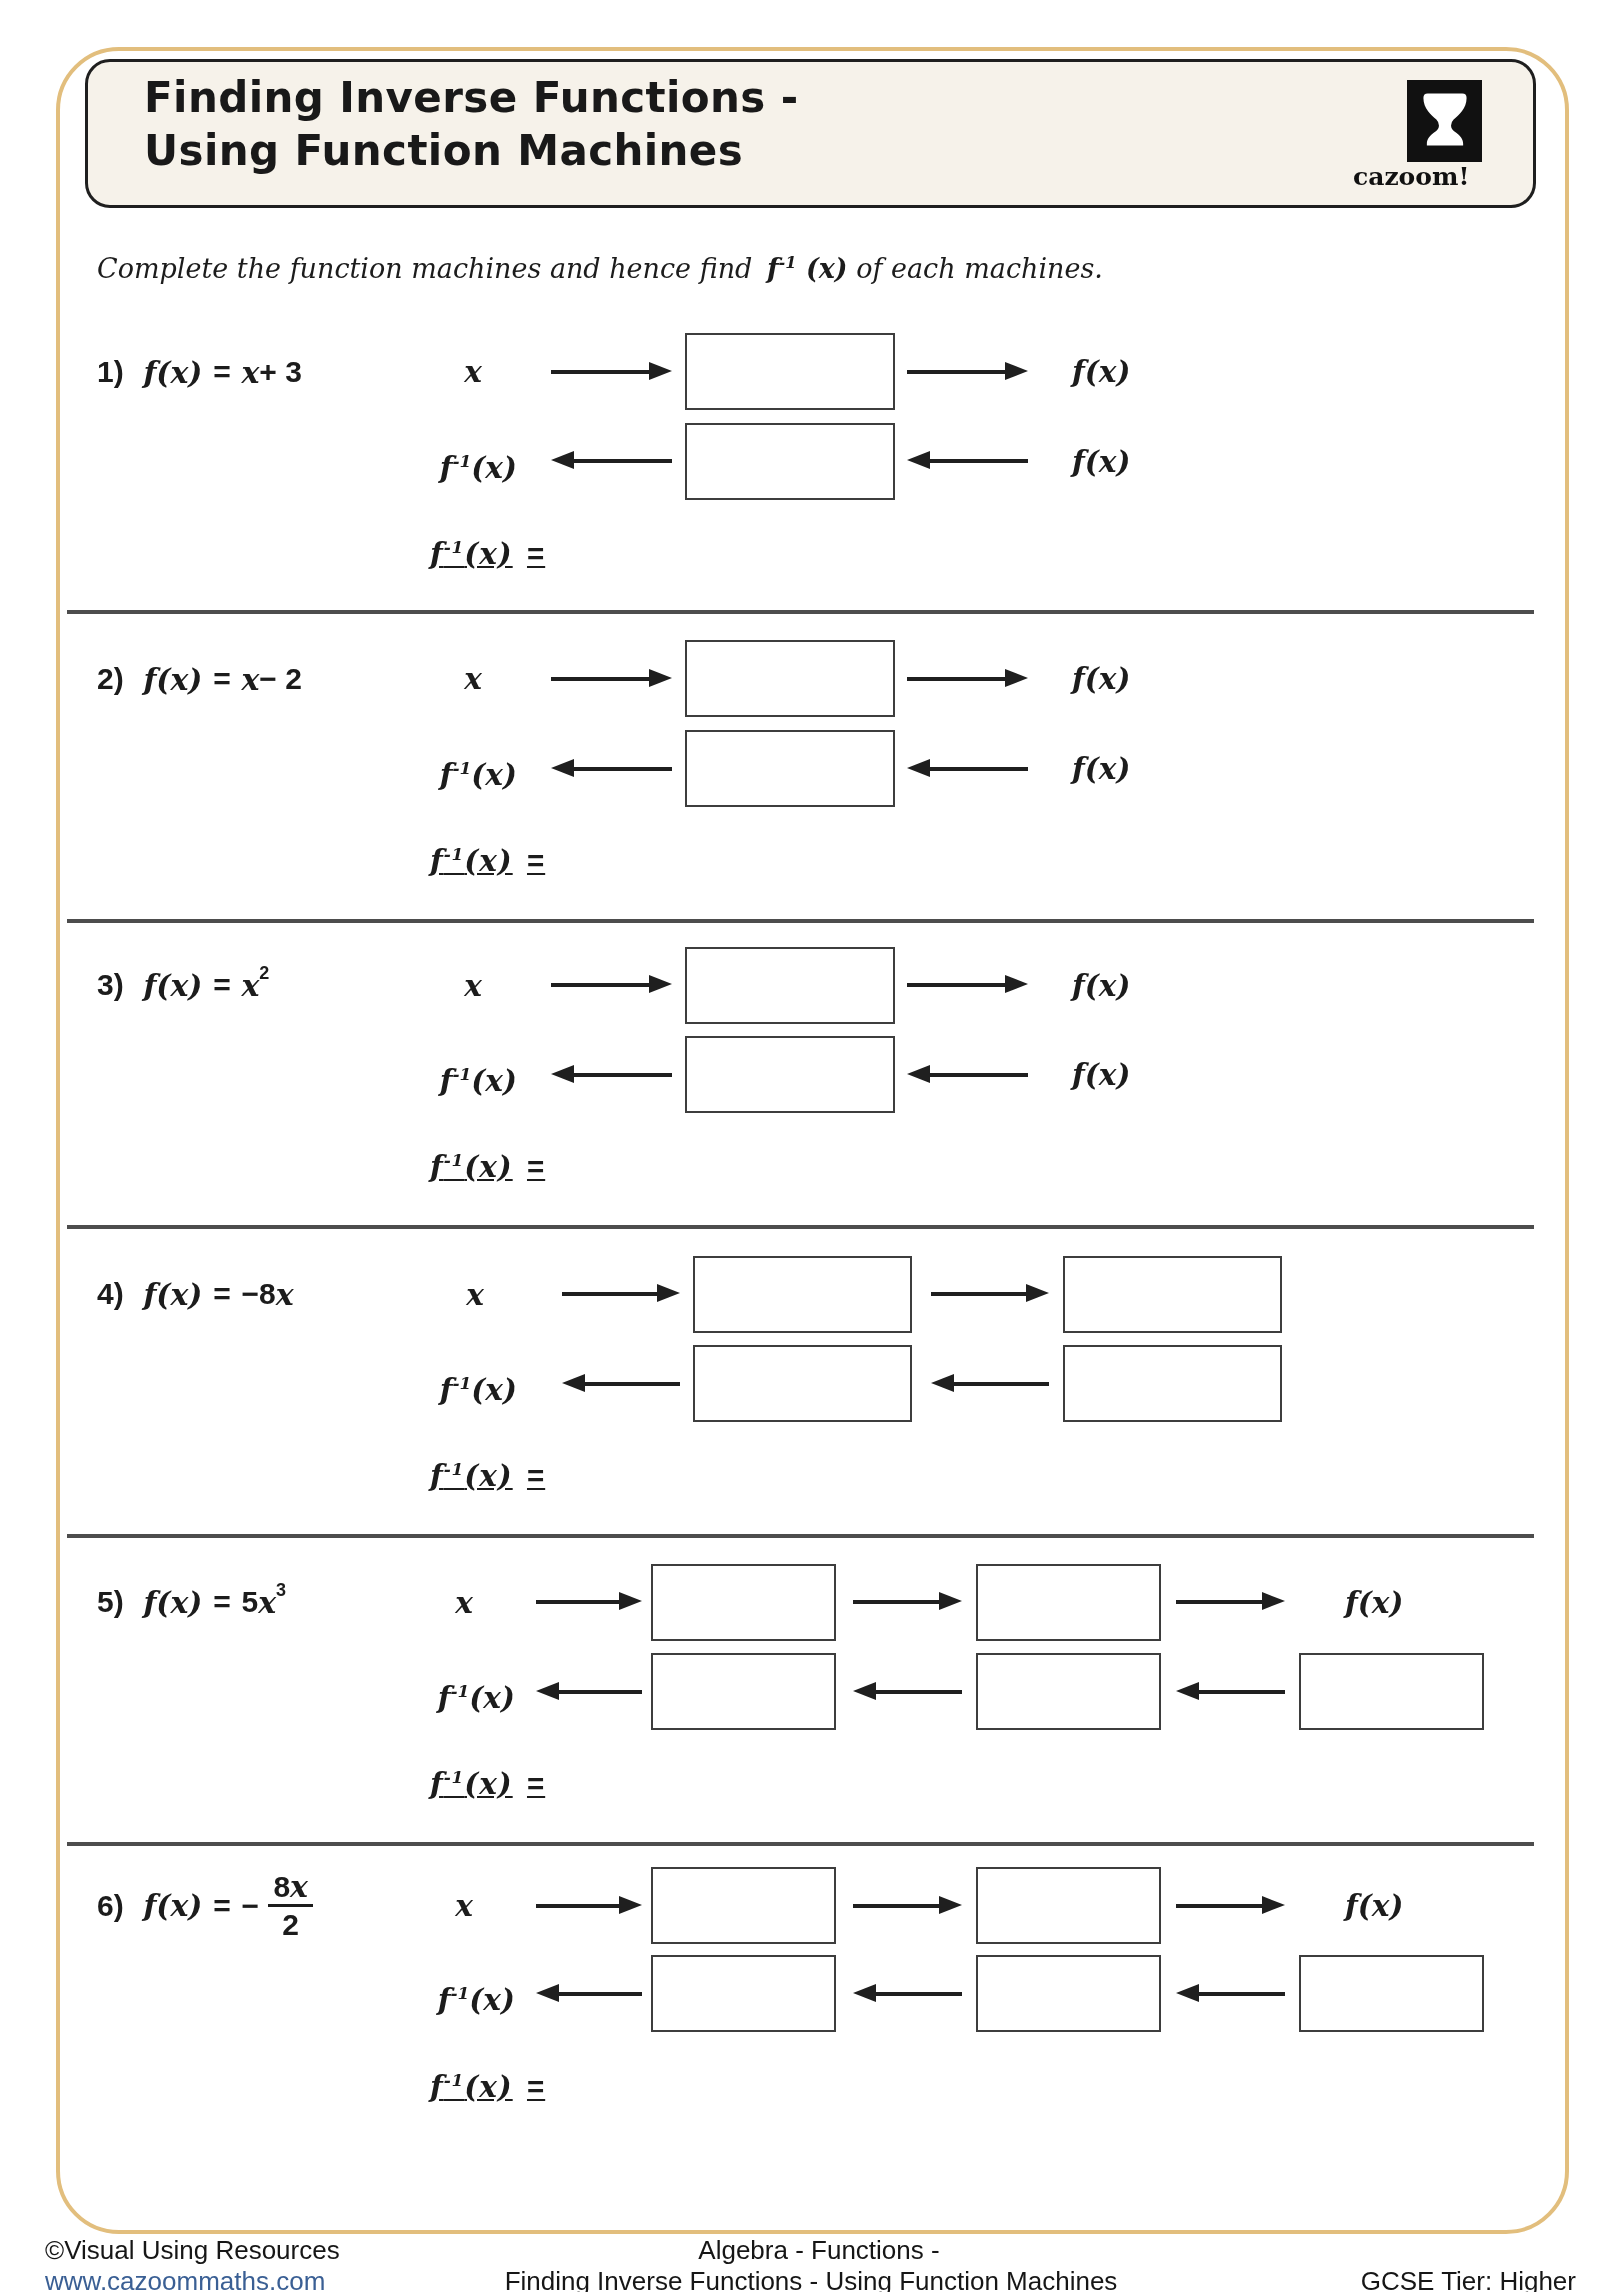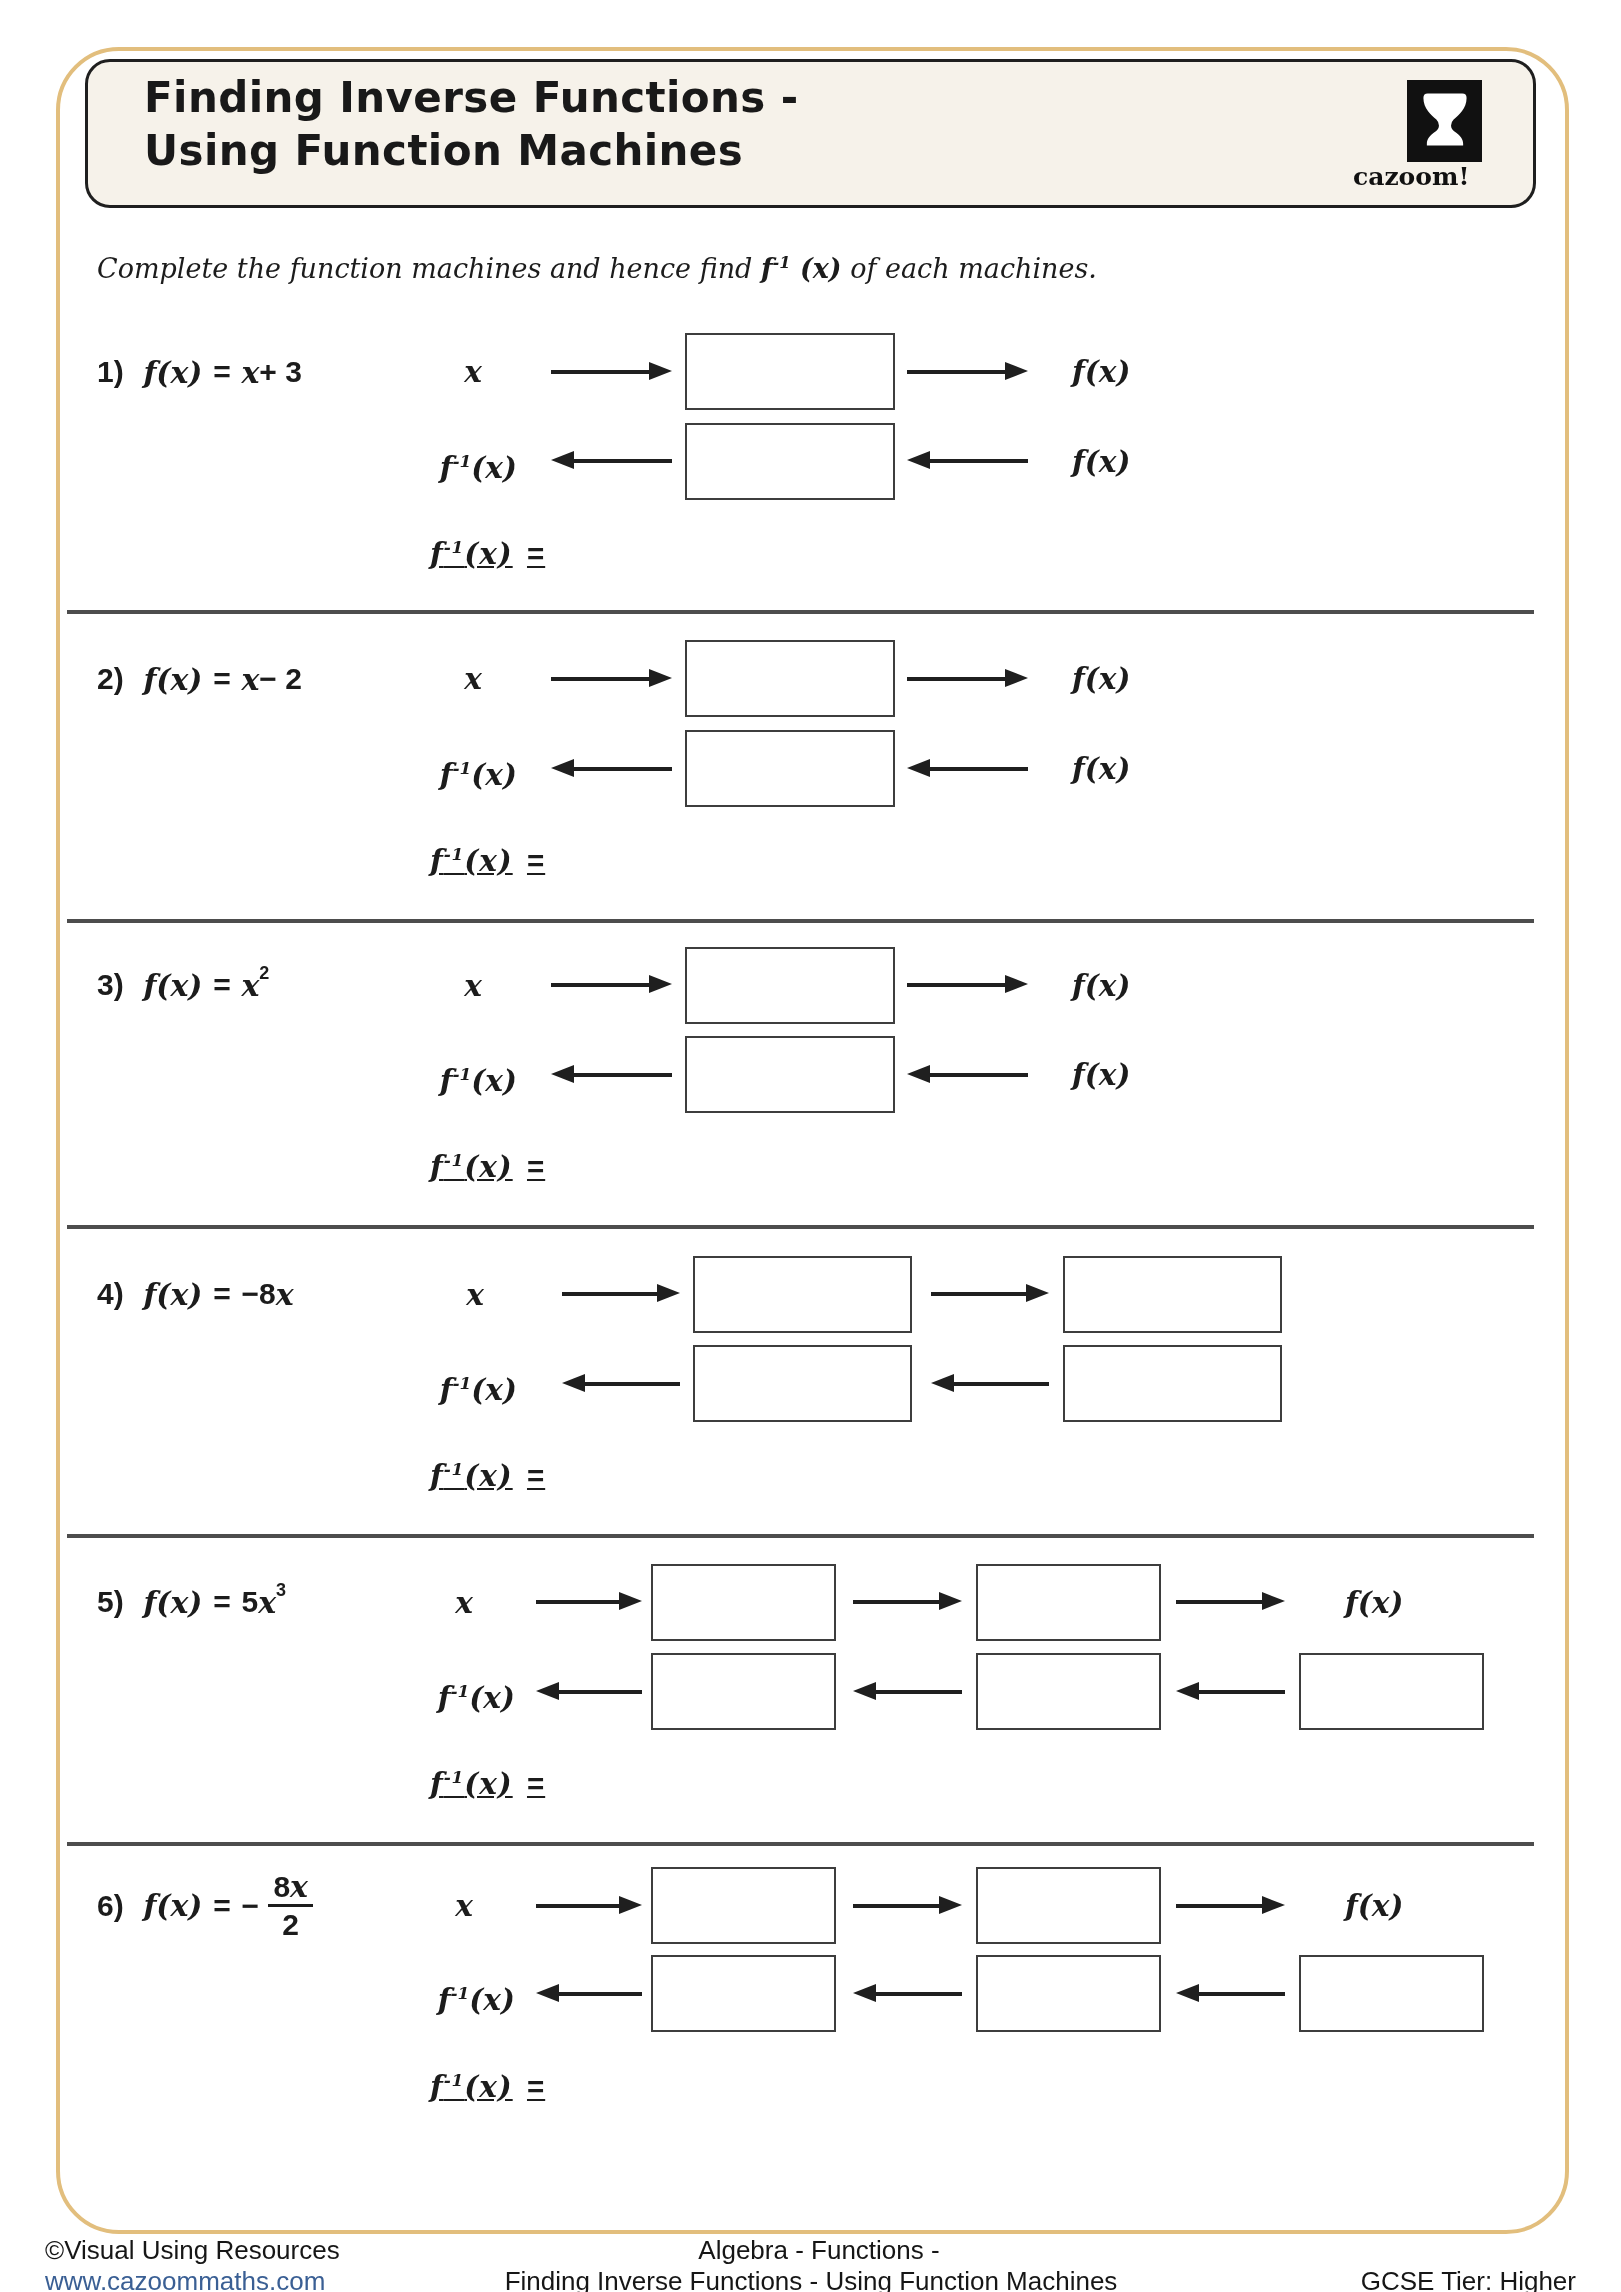--- a/index.html
+++ b/index.html
@@ -36,21 +36,21 @@
   .logo-word{
     position:absolute;left:1265px;top:100px;width:183px;text-align:left;
     font-family:"DejaVu Serif", serif;font-weight:bold;font-size:25px;color:#111;
   }
   
   .instruction{
     position:absolute;left:97px;top:242px;height:41px;line-height:41px;
     font-family:"DejaVu Serif", serif;font-style:italic;font-size:27px;color:#1c1c1c;
     white-space:nowrap;
   }
-  .instruction b{font-weight:bold;}
+  .instruction b{font-weight:bold;margin-left:6px;}
   .instruction sup{font-size:0.6em;vertical-align:super;font-weight:bold;}
   
   .equation{
     position:absolute;left:97px;height:54px;display:flex;align-items:center;
     font-size:30px;white-space:nowrap;
   }
   .pnum,.mnum,.msign{font-family:"Liberation Sans", sans-serif;font-weight:bold;}
   .pnum{margin-right:19.7px;}
   .mf,.mvar,.marg{font-family:"DejaVu Serif", serif;font-weight:bold;font-style:italic;}
   .msign{margin:0 10.7px;}

